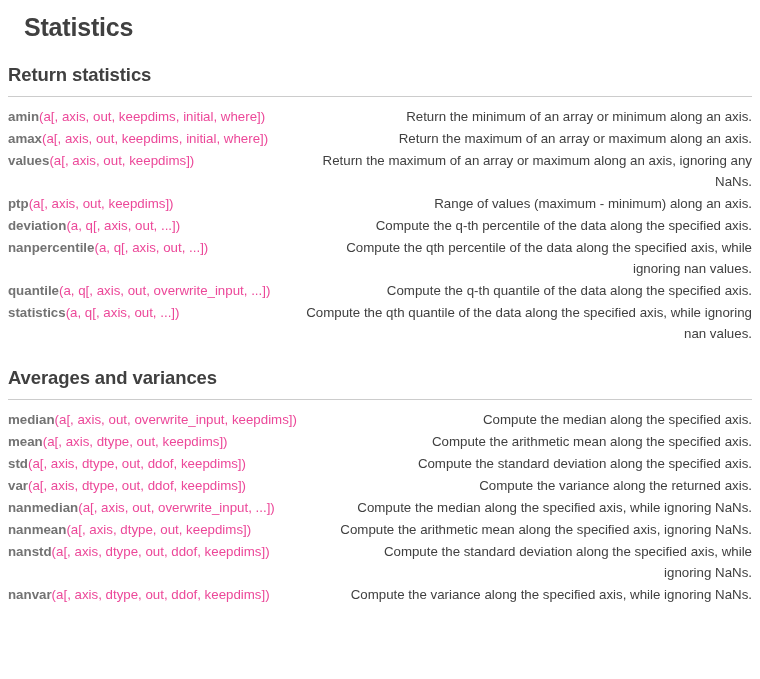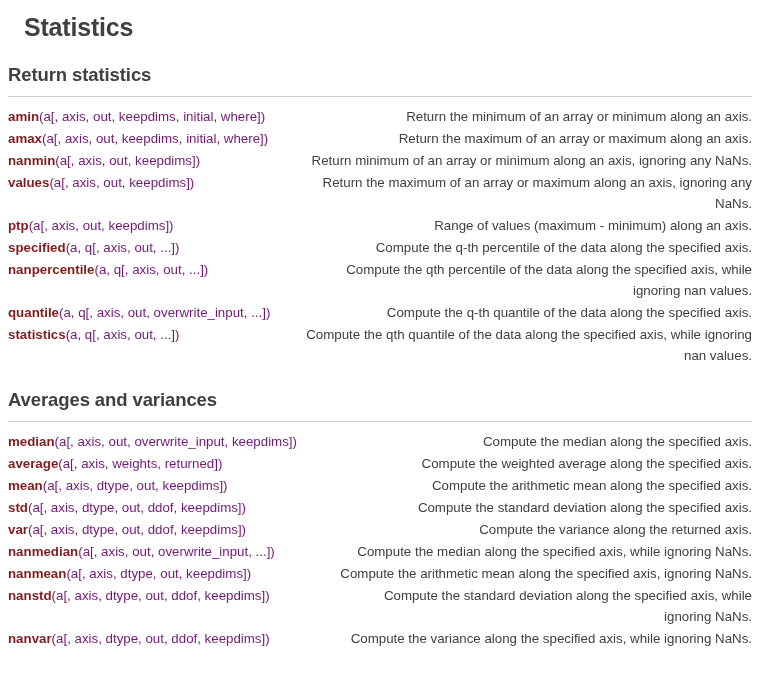--- a/index.html
+++ b/index.html
@@ -59,28 +59,28 @@
     vertical-align: top;
     font-size: 13.3px;
     line-height: 21px;
     color: #404040;
   }
   td.sig-cell {
     padding-right: 10px;
     white-space: nowrap;
   }
   .sig-link {
-    color: #7f1d1d;
+    color: #737373;
     font-weight: bold;
     text-decoration: none;
     cursor: pointer;
     text-align: right;
   }
   .sig-args {
-    color: #701a75;
+    color: #ec4899;
     font-weight: normal;
     text-align: center;
   }
   td.desc-cell {
     color: #404040;
     text-align: right;
   }
   
   .tbl-order col.c1 { width: 295px; }
   .tbl-order col.c2 { width: auto; }
@@ -106,33 +106,29 @@
           <tbody>
             <tr>
               <td class="sig-cell"><a class="sig-link">amin</a><span class="sig-args">(a[, axis, out, keepdims, initial, where])</span></td>
               <td class="desc-cell">Return the minimum of an array or minimum along an axis.</td>
             </tr>
             <tr>
               <td class="sig-cell"><a class="sig-link">amax</a><span class="sig-args">(a[, axis, out, keepdims, initial, where])</span></td>
               <td class="desc-cell">Return the maximum of an array or maximum along an axis.</td>
             </tr>
             <tr>
-              <td class="sig-cell"><a class="sig-link">nanmin</a><span class="sig-args">(a[, axis, out, keepdims])</span></td>
-              <td class="desc-cell">Return minimum of an array or minimum along an axis, ignoring any NaNs.</td>
-            </tr>
-            <tr>
               <td class="sig-cell"><a class="sig-link">values</a><span class="sig-args">(a[, axis, out, keepdims])</span></td>
               <td class="desc-cell">Return the maximum of an array or maximum along an axis, ignoring any NaNs.</td>
             </tr>
             <tr>
               <td class="sig-cell"><a class="sig-link">ptp</a><span class="sig-args">(a[, axis, out, keepdims])</span></td>
               <td class="desc-cell">Range of values (maximum - minimum) along an axis.</td>
             </tr>
             <tr>
-              <td class="sig-cell"><a class="sig-link">specified</a><span class="sig-args">(a, q[, axis, out, ...])</span></td>
+              <td class="sig-cell"><a class="sig-link">deviation</a><span class="sig-args">(a, q[, axis, out, ...])</span></td>
               <td class="desc-cell">Compute the q-th percentile of the data along the specified axis.</td>
             </tr>
             <tr>
               <td class="sig-cell"><a class="sig-link">nanpercentile</a><span class="sig-args">(a, q[, axis, out, ...])</span></td>
               <td class="desc-cell">Compute the qth percentile of the data along the specified axis, while ignoring nan values.</td>
             </tr>
             <tr>
               <td class="sig-cell"><a class="sig-link">quantile</a><span class="sig-args">(a, q[, axis, out, overwrite_input, ...])</span></td>
               <td class="desc-cell">Compute the q-th quantile of the data along the specified axis.</td>
             </tr>
@@ -148,24 +144,20 @@
         <hr class="rule">
         <table class="func-table tbl-avg">
           <colgroup>
             <col class="c1">
             <col class="c2">
           </colgroup>
           <tbody>
             <tr>
               <td class="sig-cell"><a class="sig-link">median</a><span class="sig-args">(a[, axis, out, overwrite_input, keepdims])</span></td>
               <td class="desc-cell">Compute the median along the specified axis.</td>
-            </tr>
-            <tr>
-              <td class="sig-cell"><a class="sig-link">average</a><span class="sig-args">(a[, axis, weights, returned])</span></td>
-              <td class="desc-cell">Compute the weighted average along the specified axis.</td>
             </tr>
             <tr>
               <td class="sig-cell"><a class="sig-link">mean</a><span class="sig-args">(a[, axis, dtype, out, keepdims])</span></td>
               <td class="desc-cell">Compute the arithmetic mean along the specified axis.</td>
             </tr>
             <tr>
               <td class="sig-cell"><a class="sig-link">std</a><span class="sig-args">(a[, axis, dtype, out, ddof, keepdims])</span></td>
               <td class="desc-cell">Compute the standard deviation along the specified axis.</td>
             </tr>
             <tr>

